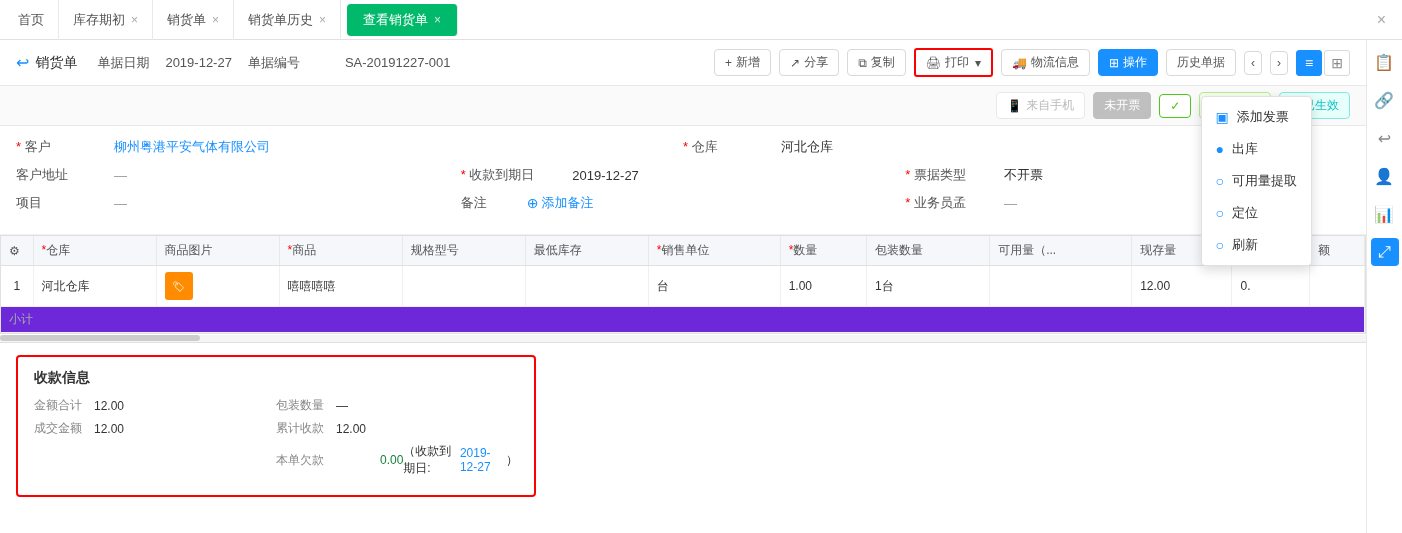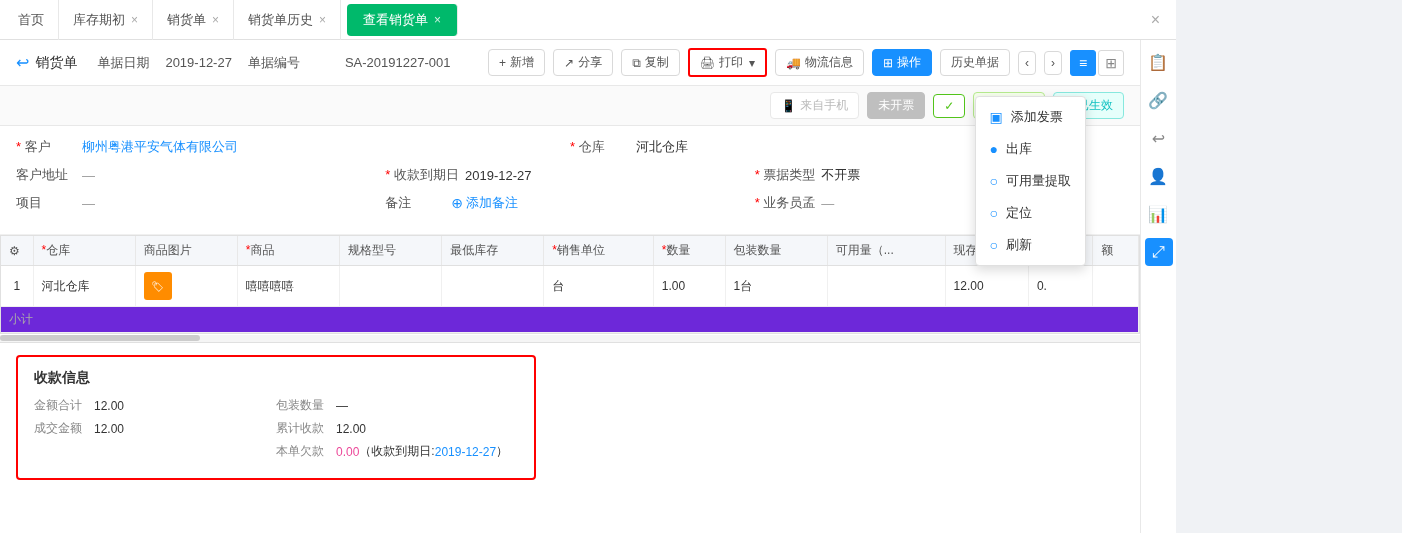--- a/index.html
+++ b/index.html
@@ -53,21 +53,21 @@
       cursor: pointer; font-size: 12px; color: #555;
     }
     .toolbar-btn.inactive { color: #bbb; border-color: #e8e8e8; }
 
     
     .form-section { padding: 12px 16px; border-bottom: 1px solid #f0f0f0; }
     .form-row { display: flex; align-items: center; margin-bottom: 10px; gap: 0; }
     .form-field { display: flex; align-items: center; flex: 1; gap: 6px; }
     .form-label { color: #555; white-space: nowrap; min-width: 60px; }
     .form-label.required::before { content: '* '; color: #f00; }
-    .form-value { color: #333; }
+    .form-value { color: #333; margin-left: 32px; }
     .form-value.link { color: #1890ff; cursor: pointer; }
     .form-value.muted { color: #999; }
     .add-note { color: #1890ff; cursor: pointer; display: flex; align-items: center; gap: 3px; }
     .add-note .plus { font-size: 14px; }
 
     
     .data-table { width: 100%; border-collapse: collapse; font-size: 12px; }
     .data-table th {
       background: #f5f7fa; padding: 6px 8px; text-align: left; font-weight: 500;
       border-bottom: 1px solid #e0e0e0; border-right: 1px solid #e8e8e8; color: #555;
@@ -86,21 +86,21 @@
     
     .info-card {
       border: 2px solid #f00; border-radius: 4px; margin: 12px 16px; padding: 12px 16px;
       background: #fff; max-width: 520px;
     }
     .info-card-title { font-size: 14px; font-weight: bold; margin-bottom: 10px; color: #333; }
     .info-row { display: flex; align-items: center; margin-bottom: 6px; gap: 0; }
     .info-col { flex: 1; display: flex; align-items: center; }
     .info-label { color: #888; min-width: 60px; font-size: 12px; }
     .info-value { color: #333; font-size: 12px; }
-    .info-value.red { color: #ec4899; }
+    .info-value.red { color: #15803d; margin-left: 44px; }
     .info-value.blue-date { color: #1890ff; }
 
     
     .dropdown-menu {
       position: absolute; top: 96px; right: 90px; background: #fff;
       border: 1px solid #e0e0e0; border-radius: 4px; box-shadow: 0 4px 12px rgba(0,0,0,0.15);
       z-index: 100; min-width: 110px; padding: 4px 0;
     }
     .dropdown-item {
       display: flex; align-items: center; gap: 8px; padding: 7px 14px;
@@ -127,21 +127,21 @@
     .view-btn { width: 26px; height: 26px; display: flex; align-items: center; justify-content: center; border: 1px solid #d9d9d9; border-radius: 3px; cursor: pointer; color: #888; font-size: 14px; background: #fff; }
     .view-btn.active { background: #1890ff; color: #fff; border-color: #1890ff; }
 
     
     .scroll-row { height: 8px; background: #f5f5f5; border-bottom: 1px solid #e0e0e0; }
     .scroll-thumb { width: 200px; height: 6px; background: #ccc; border-radius: 3px; margin: 1px 0; }
   </style>
 </head>
 <body>
 
-<div style="width:1176px; min-height:533px; position:relative; background:#f0f2f5;">
+<div style="width:1402px; min-height:533px; position:relative; background:#f0f2f5;">
 
   <div class="tab-bar">
     <div class="tab-item">
       <span>首页</span>
     </div>
     <div class="tab-item">
       <span>库存期初</span>
       <span class="tab-close">×</span>
     </div>
     <div class="tab-item">

